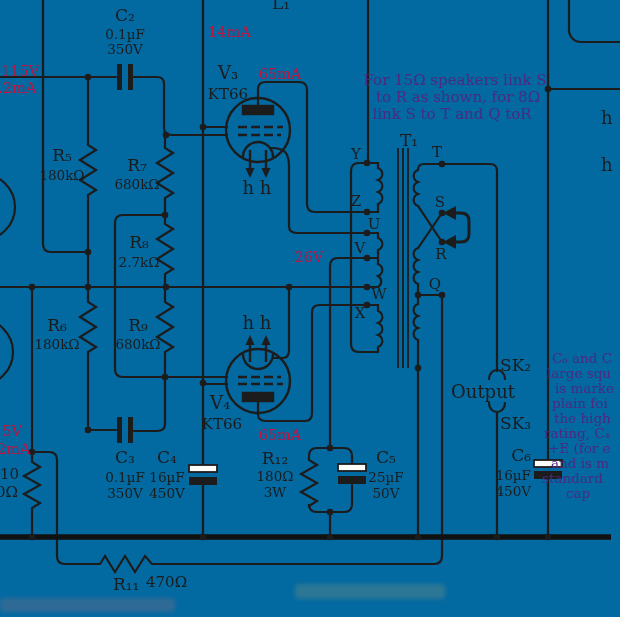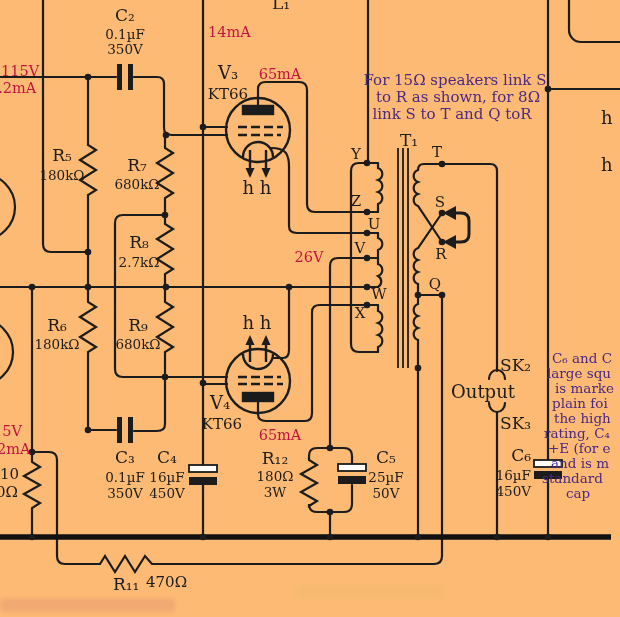--- a/index.html
+++ b/index.html
@@ -1,16 +1,16 @@
 <!DOCTYPE html>
 <html><head>
 <meta charset="utf-8">
 <style>
   html,body{margin:0;padding:0;background:#fcfcf9;}
-  .stage{position:relative;width:620px;height:617px;overflow:hidden;background:#fdba74;text-align:center;}
+  .stage{position:relative;width:620px;height:617px;overflow:hidden;background:#0369a1;text-align:center;}
   svg{display:block;}
   text{font-family:"DejaVu Serif","Liberation Serif",serif;fill:#1c1c1c;}
   .ref{font-size:17px;}
   .val{font-size:13.5px;}
   .tap{font-size:15px;}
   .red{fill:#c01440;font-size:14.5px;}
   .purple{fill:#4a2a82;font-size:15px;}
   .purple-sm{fill:#4a2a82;font-size:13.5px;}
   .big{font-size:18px;}
   .wm1{position:absolute;left:295px;top:584px;width:150px;height:15px;background:#e0b860;opacity:.18;border-radius:4px;filter:blur(2px);}

